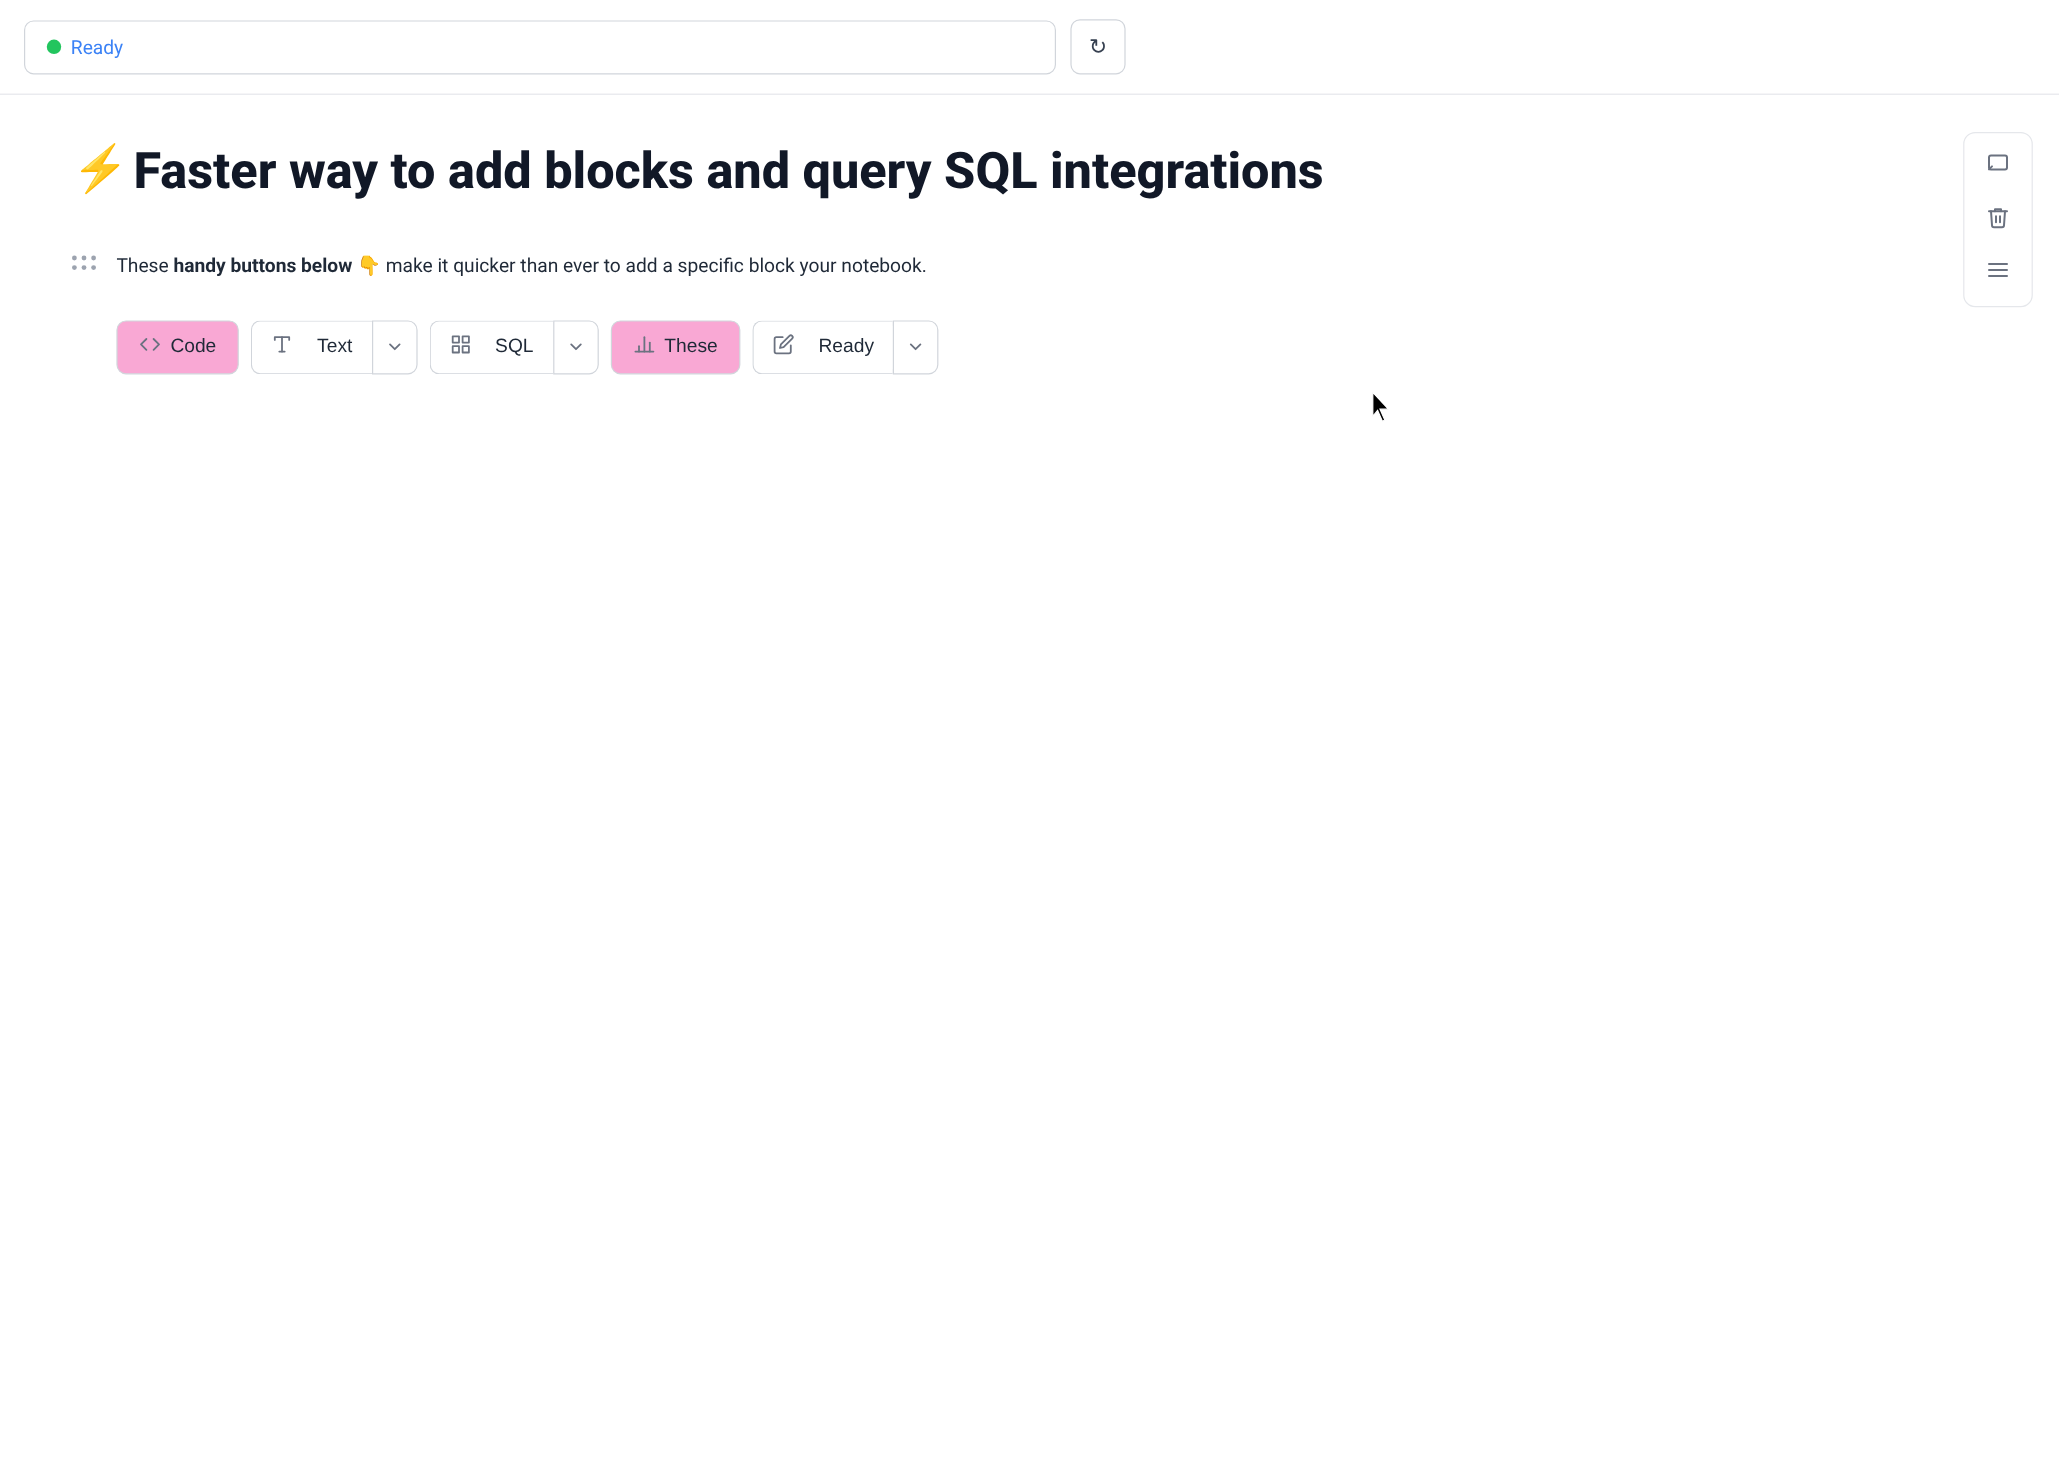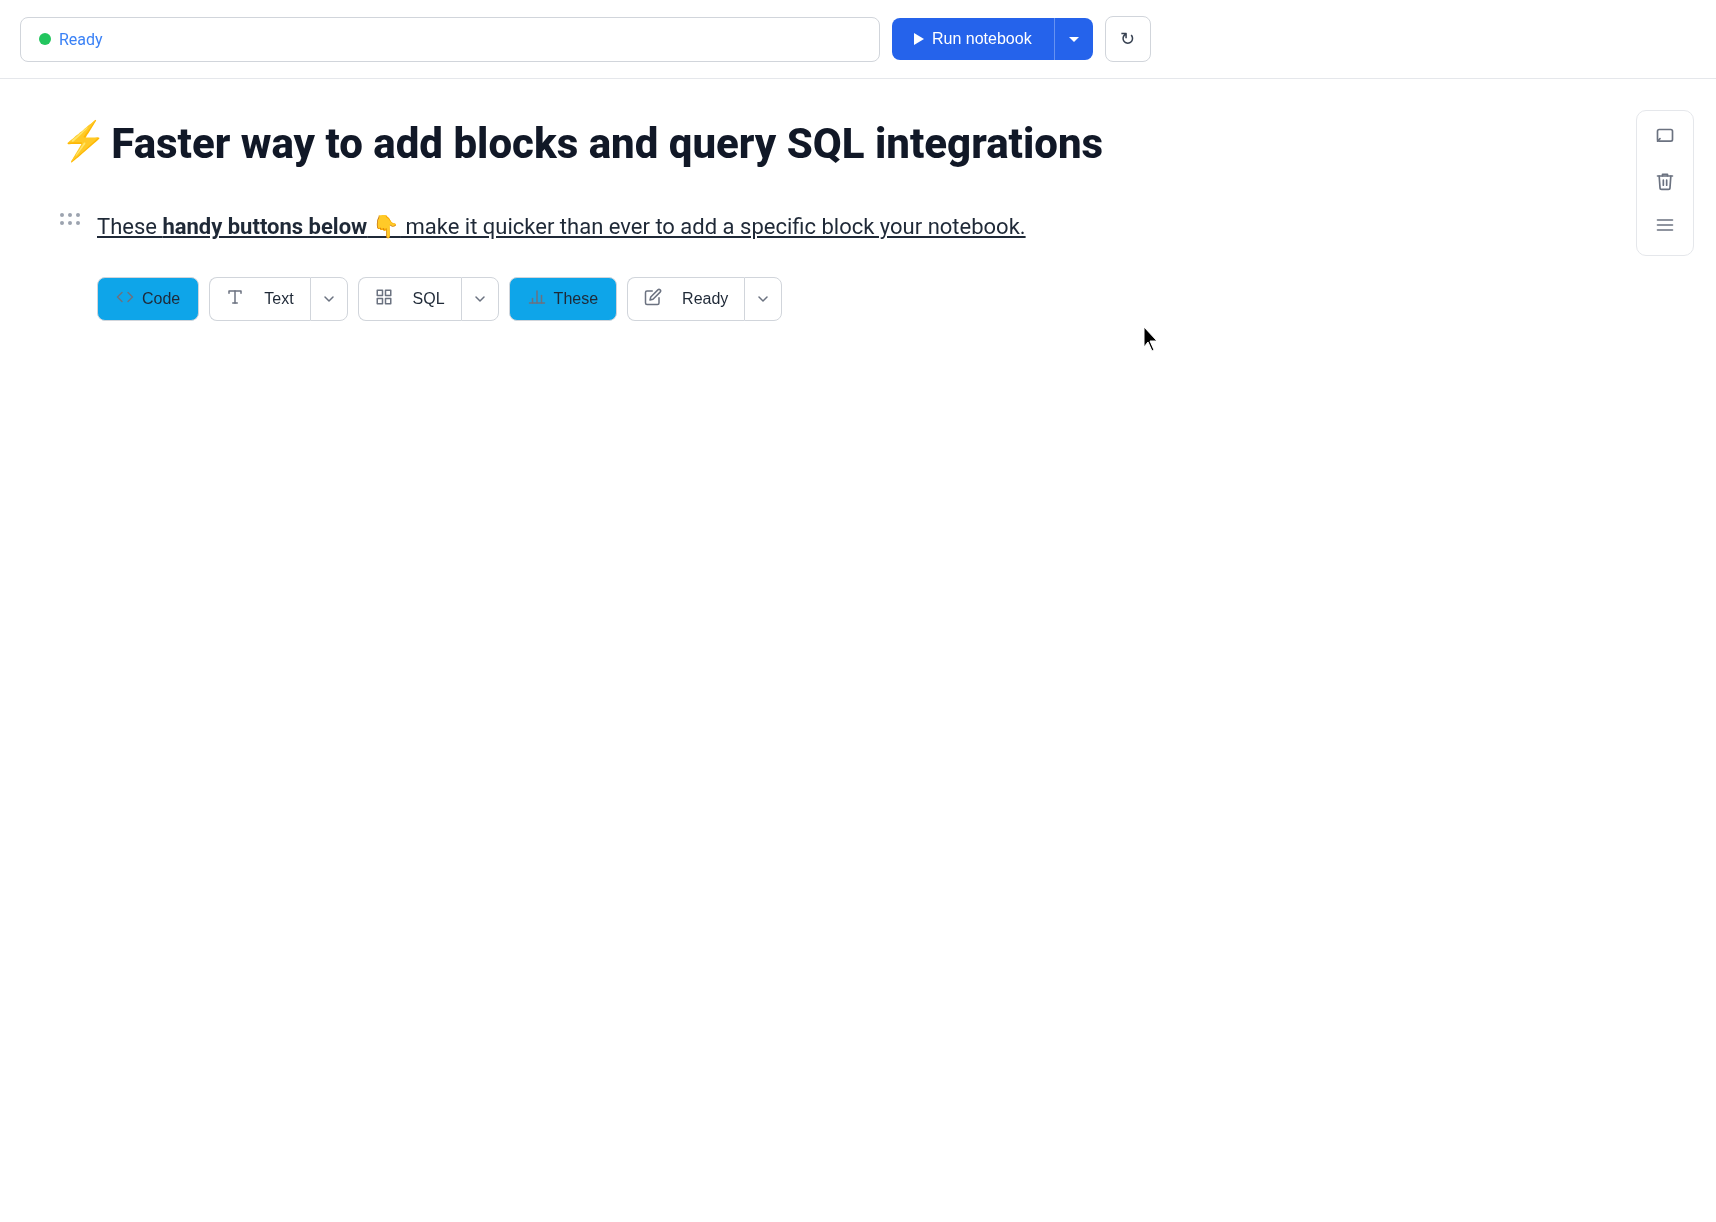--- a/index.html
+++ b/index.html
@@ -185,25 +185,24 @@
       height: 4px;
       border-radius: 50%;
       background: #9ca3af;
     }
 
     .cell-content {
       flex: 1;
     }
 
     .description-text {
-      font-size: 22px;
+      font-size: 16px;
       color: #1f2937;
       line-height: 1.6;
       margin-bottom: 32px;
-      text-decoration: underline;
     }
 
     .description-text strong {
       font-weight: 700;
     }
 
     
     .buttons-row {
       display: flex;
       align-items: center;
@@ -211,21 +210,21 @@
       flex-wrap: wrap;
     }
 
     .block-btn {
       display: flex;
       align-items: center;
       gap: 8px;
       border: 1.5px solid #d1d5db;
       border-radius: 8px;
       padding: 10px 18px;
-      background: #0ea5e9;
+      background: #f9a8d4;
       cursor: pointer;
       font-size: 16px;
       color: #1f2937;
       font-weight: 500;
     }
 
     .block-btn-with-dropdown {
       display: flex;
       align-items: stretch;
     }
@@ -264,29 +263,20 @@
   </style>
 </head>
 <body>
 
 <div class="top-bar">
   <div class="status-pill">
     <div class="status-dot"></div>
     <span>Ready</span>
   </div>
 
-  <div class="run-button-group">
-    <button class="run-button-main">
-      <span class="play-icon"></span>
-      <span>Run notebook</span>
-    </button>
-    <button class="run-button-dropdown">
-      <span class="chevron-down"></span>
-    </button>
-  </div>
 
   <button class="refresh-button">
     <span>↻</span>
   </button>
 </div>
 
 <div class="right-sidebar" style="position:absolute; top:110px; right:12px;">
   <button class="sidebar-btn">
     <span>
       <svg width="20" height="20" viewBox="0 0 24 24" fill="none" stroke="#6b7280" stroke-width="2" stroke-linecap="round" stroke-linejoin="round">

